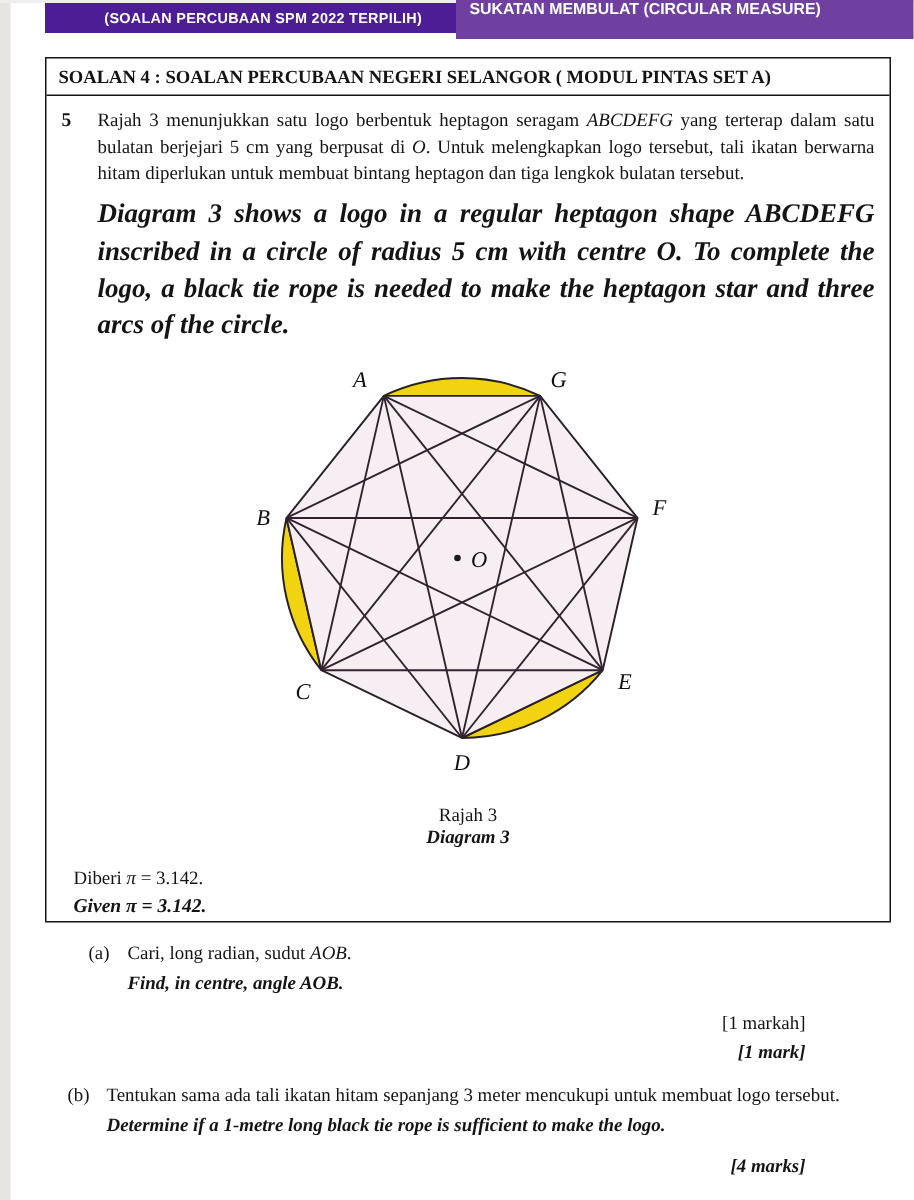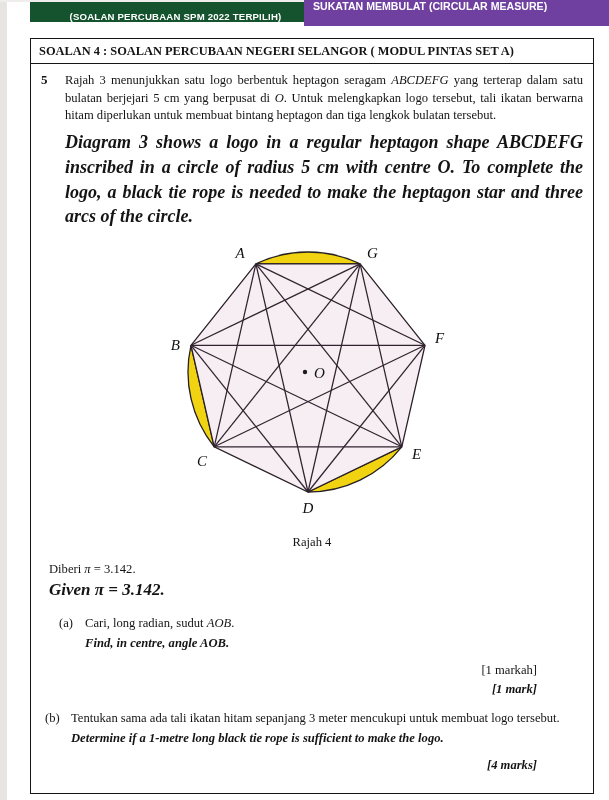--- a/index.html
+++ b/index.html
@@ -11,36 +11,36 @@
     font-family:"Liberation Serif", serif;
     color:#141414;
     overflow:hidden;
   }
   .edge-strip { position:absolute; left:0; top:0; width:7px; height:800px; background:#e7e5e2; }
   .top-strip  { position:absolute; left:0; top:0; width:609px; height:2px; background:#efeeec; }
 
   
   .banner-left {
     position:absolute; left:30px; top:2px; width:291px; height:20px;
-    background:#14532d; color:#ffffff;
+    background:#4c1d95; color:#ffffff;
     font-family:"Liberation Sans", sans-serif;
     font-weight:bold; font-size:9.6px; letter-spacing:.2px;
-    display:flex; align-items:flex-end; justify-content:center;
+    display:flex; align-items:center; justify-content:center;
   }
   .banner-right {
     position:absolute; left:304px; top:0; width:305px; height:26px;
     background:#7040a0; color:#ffffff;
     font-family:"Liberation Sans", sans-serif;
     font-weight:bold; font-size:10.6px;
     display:flex; padding-left:9px;
   }
 
   
   .qbox {
-    position:absolute; left:30px; top:38px; width:564px; height:756px;
+    position:absolute; left:30px; top:38px; width:564px; height:577px;
     border:1.6px solid #151515; background:#ffffff;
   }
   .qbox-title {
     font-weight:bold; font-size:12.4px;
     padding:5px 8px 4px 8px;
     border-bottom:1.5px solid #151515;
   }
   .qcontent { padding:6px 10px 0 10px; }
 
   .qrow { display:flex; margin-top:2px; }
@@ -58,21 +58,21 @@
   .chord        { stroke:#31222e; stroke-width:1.25; }
   .vlabel       { font-family:"Liberation Serif", serif; font-style:italic;
                   font-size:15px; fill:#111111; }
   .odot         { fill:#1c1c1c; }
   .cap-malay   { font-size:12.6px; margin-top:2px; }
   .cap-english { font-size:12.6px; font-weight:bold; font-style:italic; }
 
   
   .given-block { margin:12px 0 0 8px; }
   .given-malay   { font-size:12.6px; }
-  .given-english { font-size:17px; font-weight:bold; font-style:italic; margin-top:3px; }
+  .given-english { font-size:13px; font-weight:bold; font-style:italic; margin-top:3px; }
 
   
   .part { display:flex; font-size:12.6px; line-height:1.4; }
   .part-a { margin:15px 0 0 18px; }
   .part-b { margin:12px 0 0 4px; padding-right:22px; }
   .plabel { width:26px; flex:none; }
   .ptext  { flex:1; }
   .ptext .m-line { text-align:justify; }
   .ptext .e-line { font-weight:bold; font-style:italic; margin-top:2px; }
 
@@ -138,21 +138,22 @@
 
         <text class="vlabel" x="102" y="46" text-anchor="middle">A</text>
         <text class="vlabel" x="229" y="46" text-anchor="start">G</text>
         <text class="vlabel" x="42" y="138" text-anchor="end">B</text>
         <text class="vlabel" x="297" y="131" text-anchor="start">F</text>
         <text class="vlabel" x="64" y="254" text-anchor="middle">C</text>
         <text class="vlabel" x="274" y="247" text-anchor="start">E</text>
         <text class="vlabel" x="170" y="301" text-anchor="middle">D</text>
         <text class="vlabel" x="176" y="166" text-anchor="start">O</text>
       </svg>
-      <div class="cap-malay">Rajah 4</div>
+      <div class="cap-malay">Rajah 3</div>
+      <div class="cap-english">Diagram 3</div>
     </div>
 
     <div class="given-block">
       <div class="given-malay"><span>Diberi </span><i class="it">π</i><span> = 3.142.</span></div>
       <div class="given-english">Given π = 3.142.</div>
     </div>
 
     <div class="part part-a">
       <span class="plabel">(a)</span>
       <div class="ptext">

